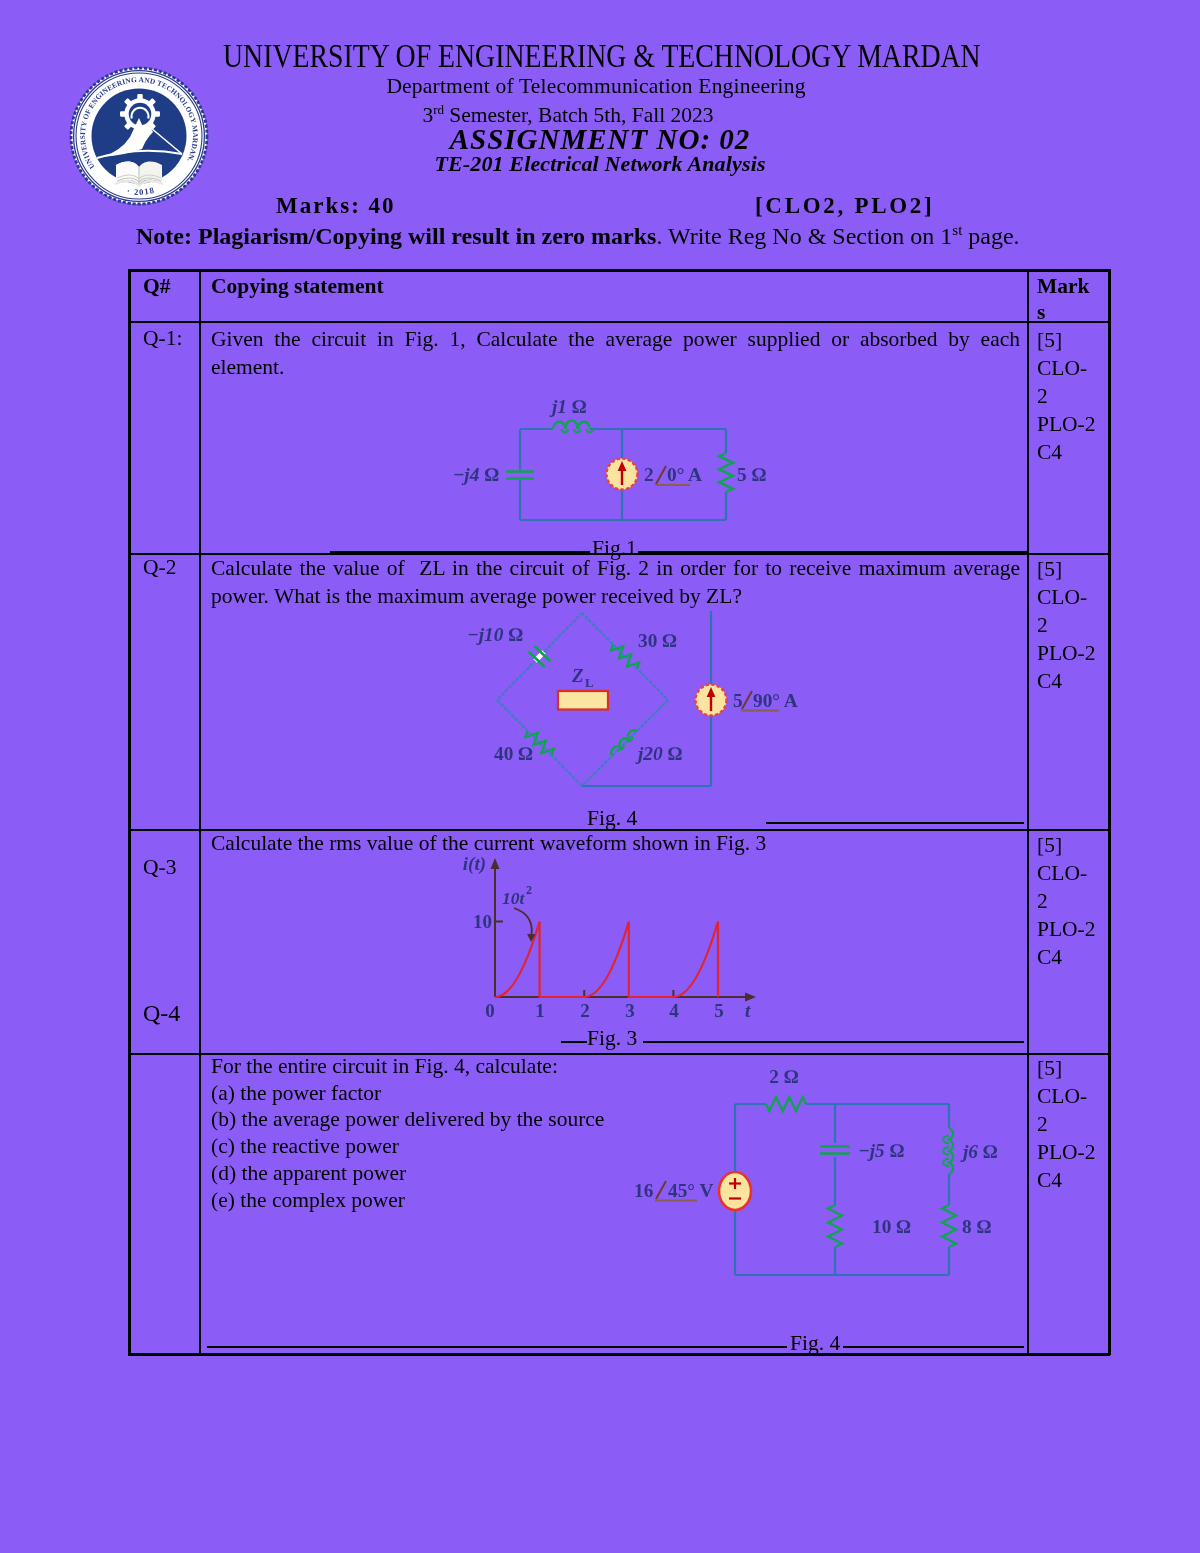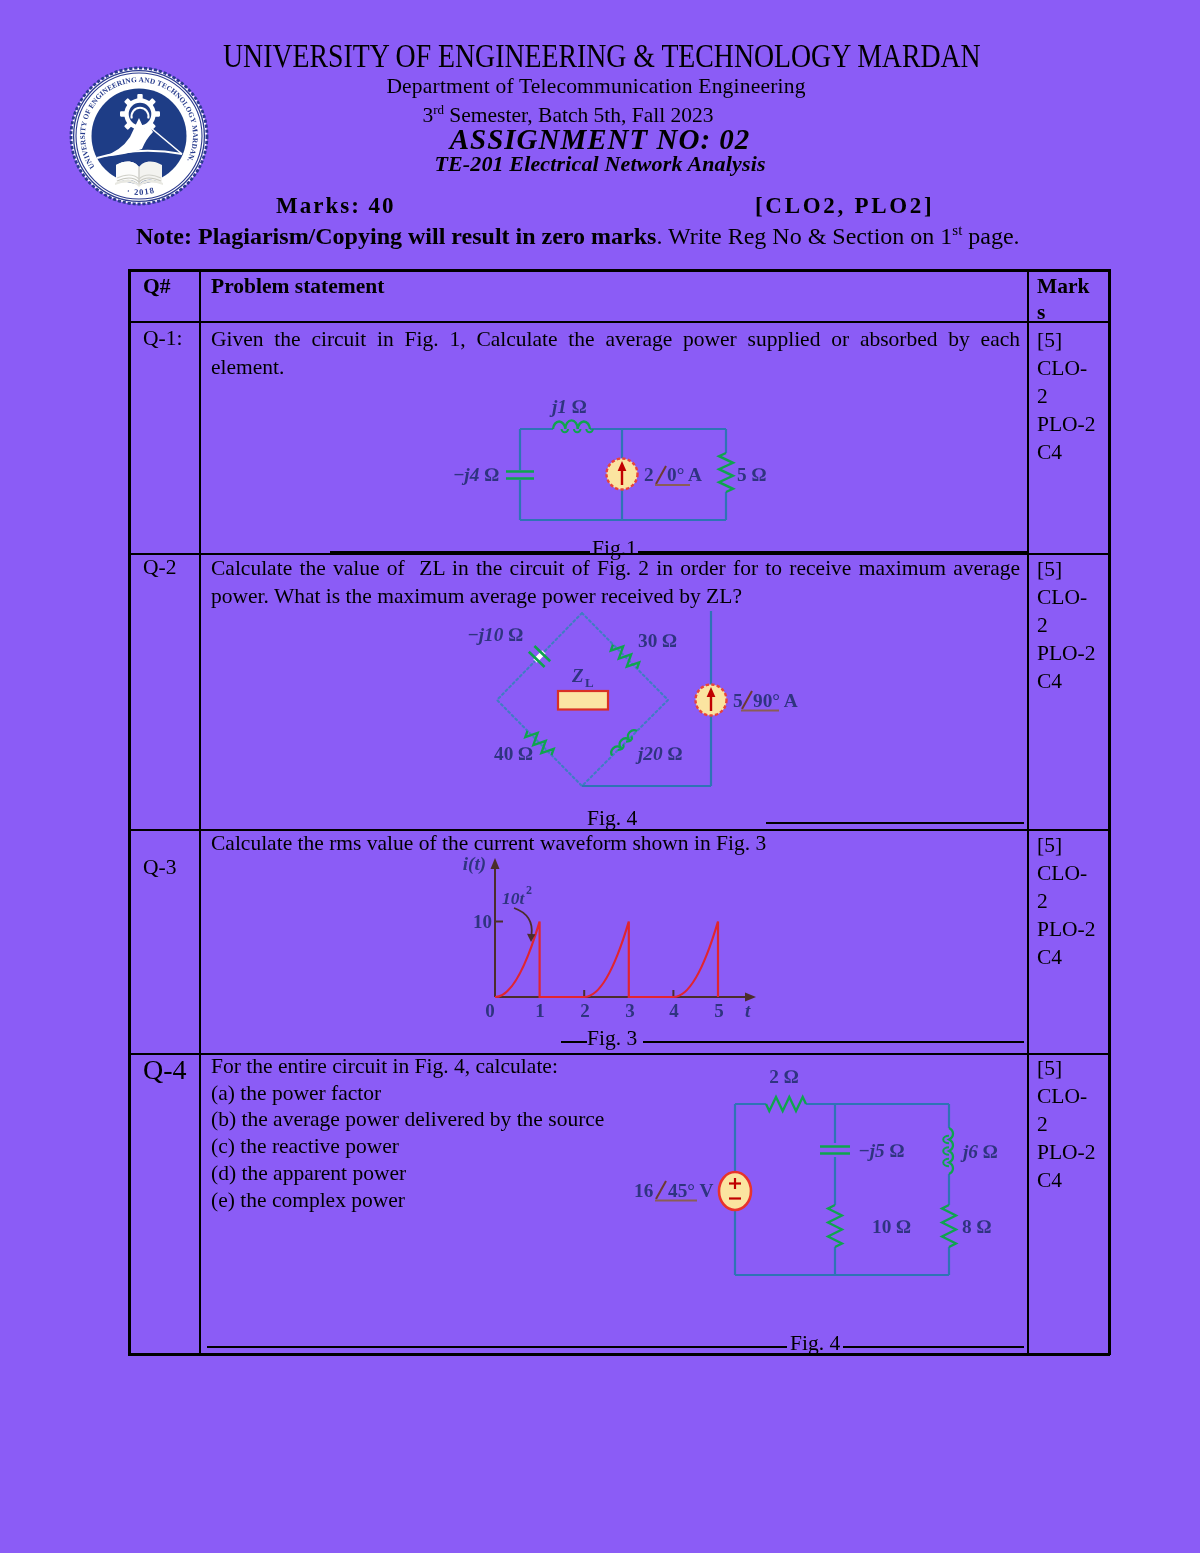--- a/index.html
+++ b/index.html
@@ -75,42 +75,42 @@
   <div class="hline" style="left:128px;top:553px;width:982px;"></div>
   <div class="hline" style="left:128px;top:829px;width:982px;"></div>
   <div class="hline" style="left:128px;top:1053px;width:982px;"></div>
   <div class="hline" style="left:128px;top:1353px;width:982px;height:2.5px;"></div>
   <div class="vline" style="left:128px;top:269px;height:1086px;width:2.5px;"></div>
   <div class="vline" style="left:199px;top:269px;height:1086px;"></div>
   <div class="vline" style="left:1027px;top:269px;height:1086px;"></div>
   <div class="vline" style="left:1108px;top:269px;height:1086px;width:2.5px;"></div>
 
   <div class="abs b" style="left:143px;top:274px;font-size:21.5px;">Q#</div>
-  <div class="abs b" style="left:211px;top:274px;font-size:21.5px;">Problem statement</div>
+  <div class="abs b" style="left:211px;top:274px;font-size:21.5px;">Copying statement</div>
   <div class="abs b" style="left:1037px;top:274px;font-size:21.5px;line-height:25.5px;">Mark<br>s</div>
 
   <div class="abs" style="left:143px;top:326px;font-size:21.5px;">Q-1:</div>
   <div class="abs" style="left:211px;top:326px;width:809px;font-size:21.5px;line-height:27.5px;white-space:normal;">
     <div style="text-align:justify;text-align-last:justify;">Given the circuit in Fig. 1, Calculate the average power supplied or absorbed by each</div>
     <div>element.</div>
   </div>
   <div class="abs" style="left:1037px;top:326px;font-size:21.5px;line-height:28px;">[5]<br>CLO-<br>2<br>PLO-2<br>C4</div>
 
   <div class="abs" style="left:143px;top:555px;font-size:21.5px;">Q-2</div>
   <div class="abs" style="left:211px;top:555px;width:809px;font-size:21.5px;line-height:27.5px;white-space:normal;">
     <div style="text-align:justify;text-align-last:justify;">Calculate the value of&nbsp; ZL in the circuit of Fig. 2 in order for to receive maximum average</div>
     <div>power. What is the maximum average power received by ZL?</div>
   </div>
   <div class="abs" style="left:1037px;top:555px;font-size:21.5px;line-height:28px;">[5]<br>CLO-<br>2<br>PLO-2<br>C4</div>
 
   <div class="abs" style="left:143px;top:831px;font-size:21.5px;margin-top:24px;">Q-3</div>
   <div class="abs" style="left:211px;top:831px;font-size:21.5px;">Calculate the rms value of the current waveform shown in Fig. 3</div>
   <div class="abs" style="left:1037px;top:831px;font-size:21.5px;line-height:28px;">[5]<br>CLO-<br>2<br>PLO-2<br>C4</div>
 
-  <div class="abs" style="left:143px;top:1054px;font-size:28px;">Q-4</div>
+  <div class="abs" style="left:143px;top:1000px;font-size:24px;">Q-4</div>
   <div class="abs" style="left:211px;top:1053px;font-size:21.5px;line-height:26.7px;">For the entire circuit in Fig. 4, calculate:<br>(a) the power factor<br>(b) the average power delivered by the source<br>(c) the reactive power<br>(d) the apparent power<br>(e) the complex power</div>
   <div class="abs" style="left:1037px;top:1054px;font-size:21.5px;line-height:28px;">[5]<br>CLO-<br>2<br>PLO-2<br>C4</div>
 
   <div class="uline" style="left:330px;top:551px;width:260px;"></div>
   <div class="abs cap" style="left:592px;top:528px;">Fig.1</div>
   <div class="uline" style="left:638px;top:551px;width:390px;"></div>
 
   <div class="abs cap" style="left:587px;top:798px;">Fig. 4</div>
   <div class="uline" style="left:766px;top:822px;width:258px;"></div>
 

